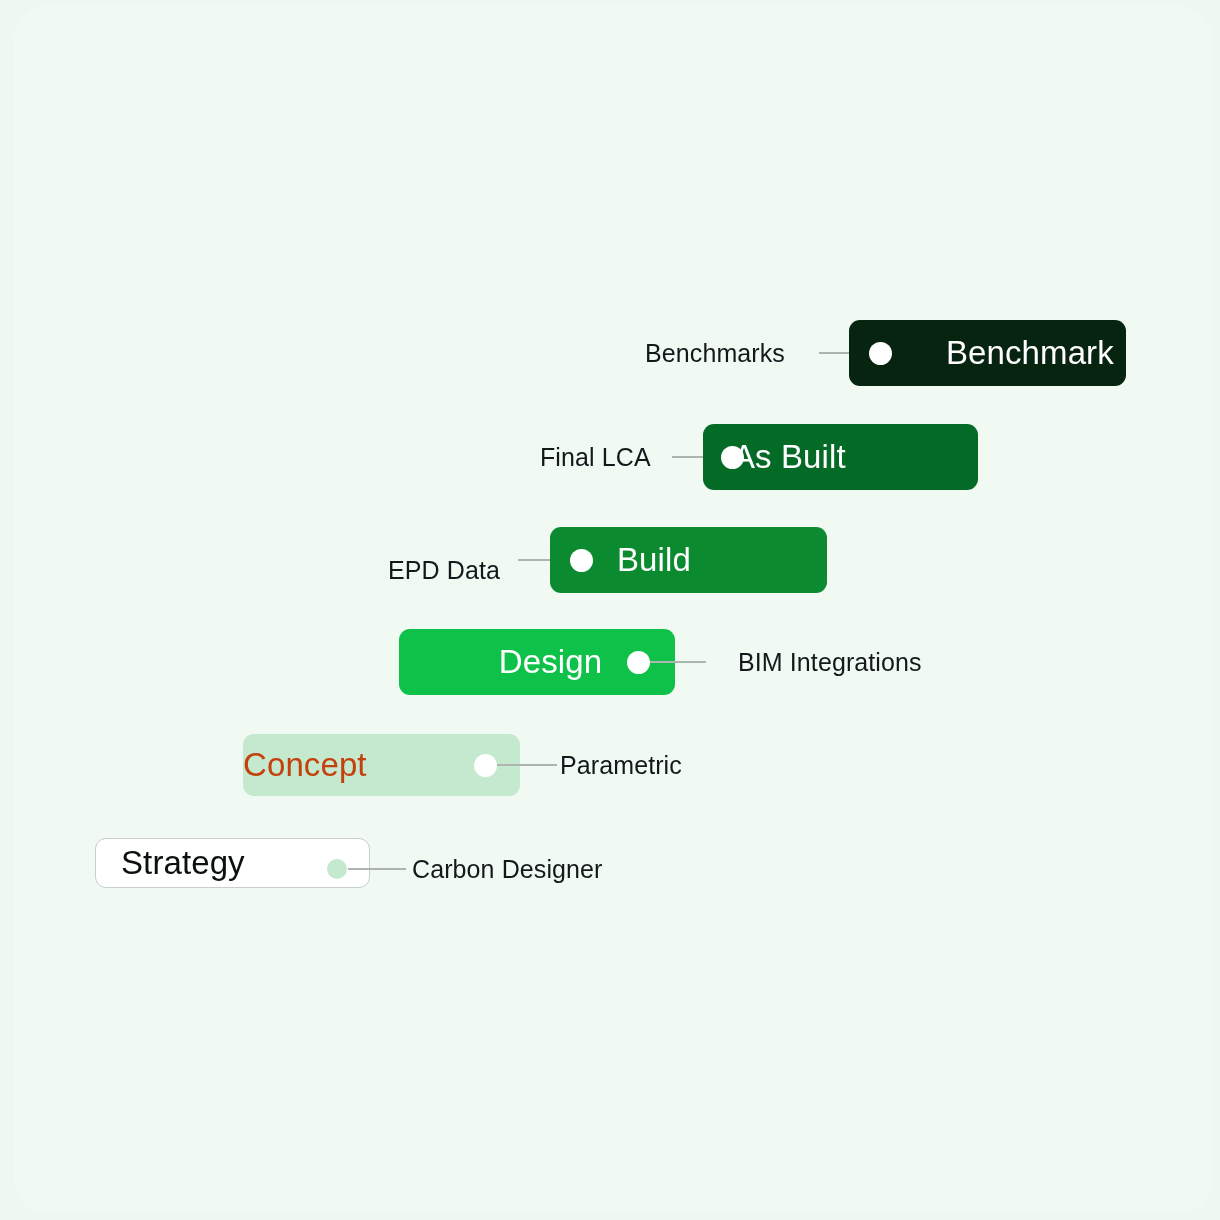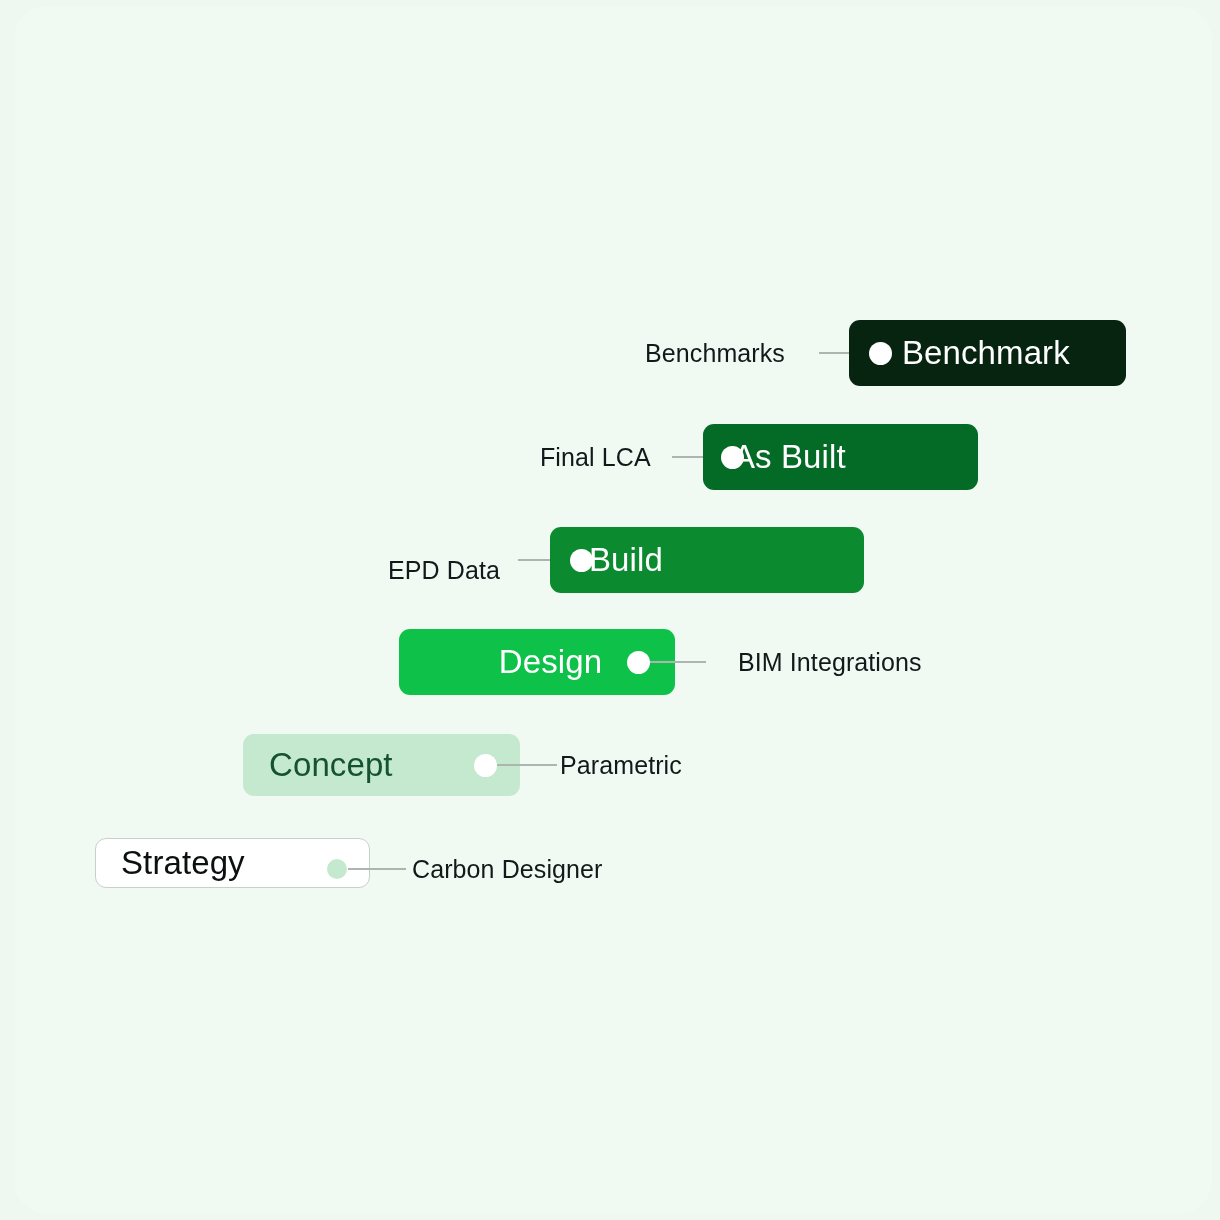--- a/index.html
+++ b/index.html
@@ -88,21 +88,21 @@
     letter-spacing: 0.1px;
   }
 
   
 
   
   #row-benchmark { left: 0; top: 320px; width: 1220px; }
   #row-benchmark .bar {
     left: 849px; width: 277px;
     background: #06240f;
-    padding-left: 53px;
+    padding-left: 97px;
     color: #ffffff;
   }
   #row-benchmark .dot { left: 869px; background: #ffffff; }
   #row-benchmark .connector { left: 819px; width: 60px; }
   #row-benchmark .leaf-label { left: 645px; }
 
   
   #row-asbuilt { left: 0; top: 424px; width: 1220px; }
   #row-asbuilt .bar {
     left: 703px; width: 275px;
@@ -110,23 +110,23 @@
     padding-left: 30px;
     color: #ffffff;
   }
   #row-asbuilt .dot { left: 721px; background: #ffffff; }
   #row-asbuilt .connector { left: 672px; width: 58px; }
   #row-asbuilt .leaf-label { left: 540px; }
 
   
   #row-build { left: 0; top: 527px; width: 1220px; }
   #row-build .bar {
-    left: 550px; width: 314px;
+    left: 550px; width: 277px;
     background: #0b8a30;
-    padding-left: 39px;
+    padding-left: 67px;
     color: #ffffff;
   }
   #row-build .dot { left: 570px; background: #ffffff; }
   #row-build .connector { left: 518px; width: 60px; }
   #row-build .leaf-label { left: 388px; margin-top: 10px; }
 
   
   #row-design { left: 0; top: 629px; width: 1220px; }
   #row-design .bar {
     left: 399px; width: 276px;
@@ -137,22 +137,21 @@
   }
   #row-design .dot { left: 627px; background: #ffffff; }
   #row-design .connector { left: 648px; width: 58px; }
   #row-design .leaf-label { left: 714px; margin-left: 24px; }
 
   
   #row-concept { left: 0; top: 734px; width: 1220px; height: 62px; }
   #row-concept .bar {
     left: 243px; width: 277px; height: 62px;
     background: #c5e9cf;
-    padding-left: 26px;
-    color: #14532d;
+    color: #c2410c;
   }
   #row-concept .dot { left: 474px; background: #ffffff; }
   #row-concept .connector { left: 497px; width: 60px; }
   #row-concept .leaf-label { left: 560px; }
 
   
   #row-strategy { left: 0; top: 838px; width: 1220px; height: 62px; }
   #row-strategy .bar {
     left: 95px; width: 275px; height: 50px;
     background: #ffffff;

